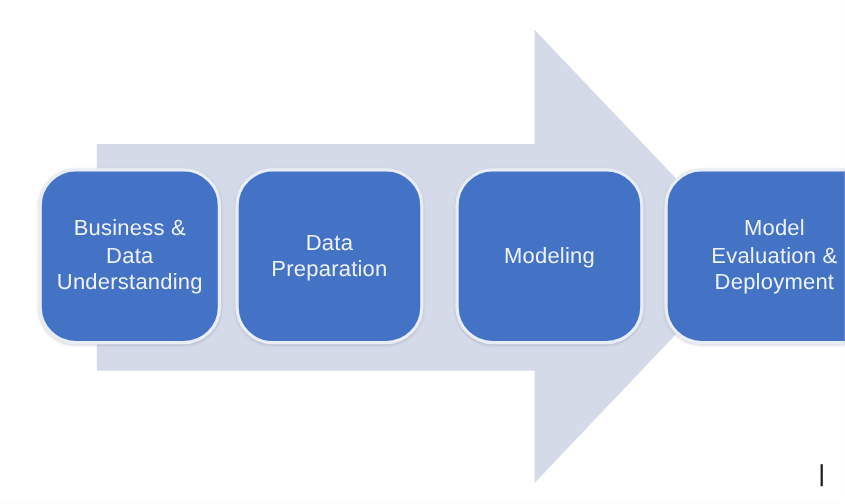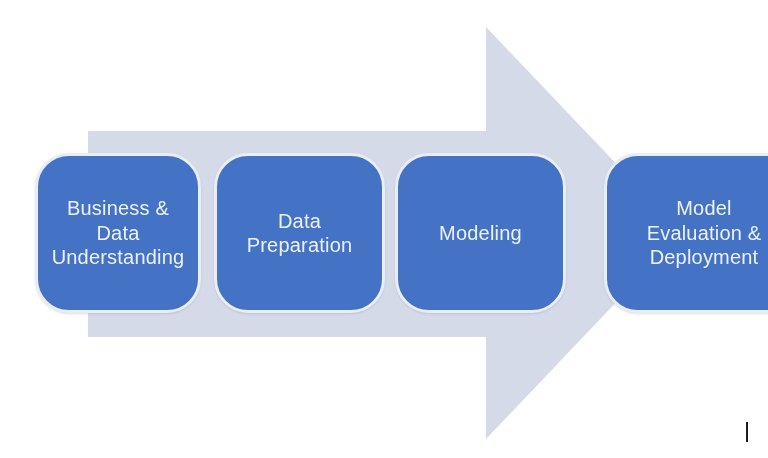--- a/index.html
+++ b/index.html
@@ -47,21 +47,21 @@
   .step-label{
     color:var(--step-text);
     font-size:20px;
     line-height:1.22;
     text-align:center;
     white-space:pre-line;
     letter-spacing:0.2px;
   }
   .box-1{left:35px;  width:166px;}
   .box-2{left:214px; width:171px;}
-  .box-3{left:395px; width:171px;}
+  .box-3{left:414px; width:171px;}
   .box-4{left:604px; width:200px;}
   .text-cursor{
     position:absolute;
     left:746px;
     top:422px;
     width:2px;
     height:20px;
     background:var(--cursor-color);
   }
 </style>

